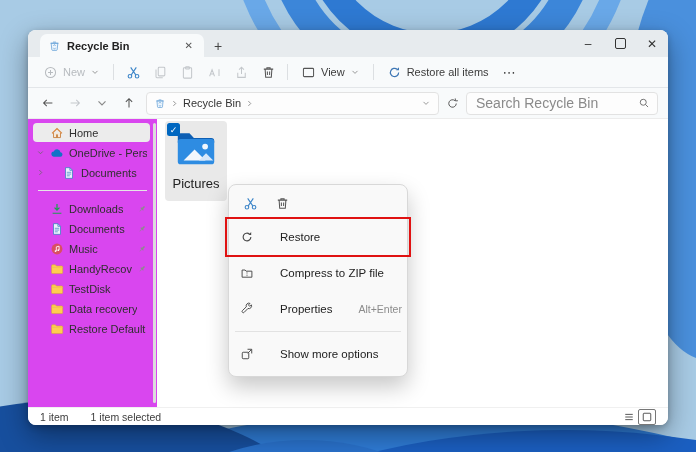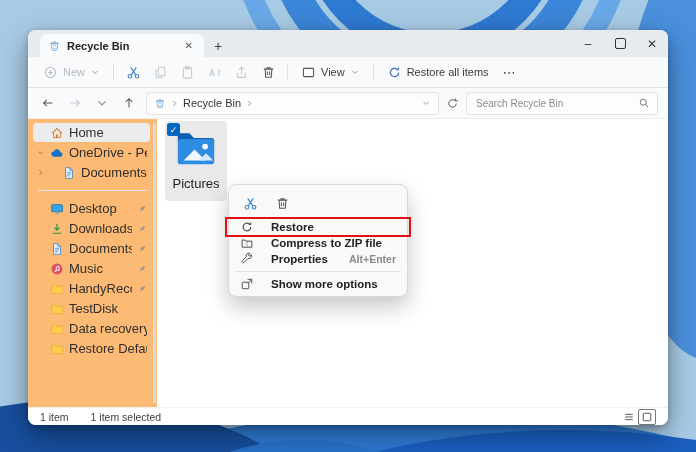--- a/index.html
+++ b/index.html
@@ -31,26 +31,26 @@
   
   .addressbar{height:30px;background:#f8fafb;border-bottom:1px solid #ececec;display:flex;align-items:center;padding:0 10px;gap:7px;flex:none;}
   .nav-ic{width:20px;height:20px;display:flex;align-items:center;justify-content:center;}
   .nav-ic svg{width:14px;height:14px;display:block;}
   .crumb-box{flex:1;height:21px;background:#fdfdfd;border:1px solid #e2e2e2;border-radius:4px;display:flex;align-items:center;gap:4px;padding:0 7px;font-size:11px;color:#333;}
   .crumb-box .tab-ic svg{width:12px;height:12px;}
   .crumb-sep svg{width:9px;height:9px;display:block;color:#777;}
   .crumb-spacer{flex:1;}
   .refresh-btn svg{width:13px;height:13px;display:block;color:#555;}
   .search-box{width:176px;height:21px;background:#fdfdfd;border:1px solid #e2e2e2;border-radius:4px;display:flex;align-items:center;padding:0 7px;gap:5px;flex:none;}
-  .search-box input{border:none;outline:none;background:transparent;flex:1;font-size:10px;color:#555;font-family:inherit;min-width:0;}
+  .search-box input{border:none;outline:none;background:transparent;flex:1;font-size:14px;color:#555;font-family:inherit;min-width:0;}
   .search-box input::placeholder{color:#8a8a8a;}
   .search-ic svg{width:12px;height:12px;display:block;color:#666;}
   
   .body{flex:1;display:flex;min-height:0;background:#fff;}
-  .sidebar{width:129px;flex:none;background:#fdba74;padding-top:3px;position:relative;font-size:13px;}
+  .sidebar{width:129px;flex:none;background:#d946ef;padding-top:3px;position:relative;font-size:11px;}
   .side-scroll{position:absolute;right:1px;top:4px;bottom:4px;width:3px;background:#dcdcdc;border-radius:2px;}
   .side-item{height:19px;display:flex;align-items:center;gap:5px;margin:1px 7px 1px 5px;padding:0 3px 0 17px;border-radius:4px;position:relative;white-space:nowrap;}
   .side-item.selected{background:#ececec;}
   .side-item .chev{position:absolute;left:3px;width:11px;display:flex;}
   .side-item .chev svg{width:9px;height:9px;color:#666;}
   .li-icon svg{width:14px;height:14px;display:block;flex:none;}
   .li-label{overflow:hidden;text-overflow:clip;color:#2f2f2f;}
   .side-item .pin{display:none;margin-left:auto;}
   .side-item.pinned .pin{display:flex;}
   .side-item .pin svg{width:10px;height:10px;color:#8b8b8b;}
@@ -60,21 +60,21 @@
   .file-tile{position:absolute;left:8px;top:2px;width:62px;height:80px;background:#e9e9e9;border-radius:4px;display:flex;flex-direction:column;align-items:center;padding-top:5px;box-sizing:border-box;}
   .file-tile .big-ic svg{width:46px;height:46px;display:block;}
   .tile-check{position:absolute;left:2px;top:2px;width:13px;height:13px;background:#0067c0;border-radius:2.5px;color:#fff;font-size:9px;display:flex;align-items:center;justify-content:center;}
   .tile-label{font-size:13px;color:#222;margin-top:4px;}
   
   .context-menu{position:absolute;left:71px;top:65px;width:180px;background:#f9f9f9;border:1px solid #d8d8d8;border-radius:8px;
     box-shadow:0 10px 22px rgba(0,0,0,.22);padding:4px;box-sizing:border-box;font-size:11.5px;z-index:6;}
   .quick-row{display:flex;align-items:center;gap:6px;padding:3px 4px 5px;}
   .qbtn{width:26px;height:22px;border:none;background:transparent;display:flex;align-items:center;justify-content:center;border-radius:4px;}
   .qbtn svg{width:15px;height:15px;display:block;}
-  .menu-item{display:flex;align-items:center;gap:17px;padding:1px 7px;border-radius:4px;position:relative;color:#222;font-weight:bold;}
+  .menu-item{display:flex;align-items:center;gap:26px;padding:11px 7px;border-radius:4px;position:relative;color:#222;}
   .mi-icon{display:flex;flex:none;}
   .mi-icon svg{width:14px;height:14px;display:block;color:#4a4a4a;}
   .mi-shortcut{margin-left:auto;color:#8b8b8b;font-size:10.5px;}
   .menu-divider{height:1px;background:#e2e2e2;margin:4px 2px;}
   .menu-item.annotated::after{content:'';position:absolute;top:-2px;bottom:-2px;left:-8px;right:-8px;border:2.6px solid #e01212;pointer-events:none;}
   [data-name="cut-icon"]{color:#3f87c9;} [data-name="delete-icon"]{color:#555;} [data-name="restore-icon"]{color:#3e77b5;}
   
   .statusbar{height:17px;flex:none;border-top:1px solid #f0f0f0;background:#fff;display:flex;align-items:center;padding:0 12px;gap:22px;font-size:10.5px;color:#3d3d3d;}
   .sb-right{margin-left:auto;display:flex;align-items:center;gap:3px;}
   .sb-ic{display:flex;align-items:center;justify-content:center;color:#555;}
@@ -338,39 +338,20 @@
                 <svg viewBox="0 0 16 16">
                   <path d="M4 1.9h5l3 3v9.2H4z" fill="#e9f2fc" stroke="#3e82c4" stroke-width=".9"></path>
                   <path d="M9 1.9v3h3" fill="none" stroke="#3e82c4" stroke-width=".9"></path>
                   <path d="M5.5 7.2h5M5.5 9.2h5M5.5 11.2h3.4" stroke="#3e82c4" stroke-width=".8"></path>
                 </svg>
               </span>
               <span class="li-label" data-name="sidebar-item-label">Documents</span>
 
             </div>
           <div class="side-divider" data-name="sidebar-divider"></div>
-            <div class="side-item pinned" data-name="sidebar-item-desktop">
-              <span class="chev" data-name="sidebar-item-chevron"></span>
-              <span class="li-icon" data-name="desktop-icon">
-                <svg viewBox="0 0 16 16">
-                  <rect x="1.8" y="3" width="12.4" height="8.2" rx="1" fill="#35a3e8" stroke="#1672ad" stroke-width=".9"></rect>
-                  <path d="M5.8 13.6h4.4M8 11.2v2.4" stroke="#96a0a8" stroke-width="1.1" fill="none"></path>
-                </svg>
-              </span>
-              <span class="li-label" data-name="sidebar-item-label">Desktop</span>
-              <span class="pin" data-name="pin-icon">
-                <svg viewBox="0 0 16 16">
-                  <g fill="currentColor" transform="rotate(45 8 8)">
-                    <rect x="6.7" y="2.2" width="2.6" height="5.4" rx=".8"></rect>
-                    <rect x="5" y="6.9" width="6" height="1.8" rx=".9"></rect>
-                    <rect x="7.6" y="8.7" width=".9" height="4.6" rx=".45"></rect>
-                  </g>
-                </svg>
-              </span>
-            </div>
 
             <div class="side-item pinned" data-name="sidebar-item-downloads">
               <span class="chev" data-name="sidebar-item-chevron"></span>
               <span class="li-icon" data-name="downloads-icon">
                 <svg viewBox="0 0 16 16">
                   <path d="M8 2.2v6.8M5.2 6.4 8 9.2l2.8-2.8" fill="none" stroke="#1d9e50" stroke-width="1.4"></path>
                   <path d="M3 12.9h10" stroke="#1d9e50" stroke-width="1.3"></path>
                 </svg>
               </span>
               <span class="li-label" data-name="sidebar-item-label">Downloads</span>

